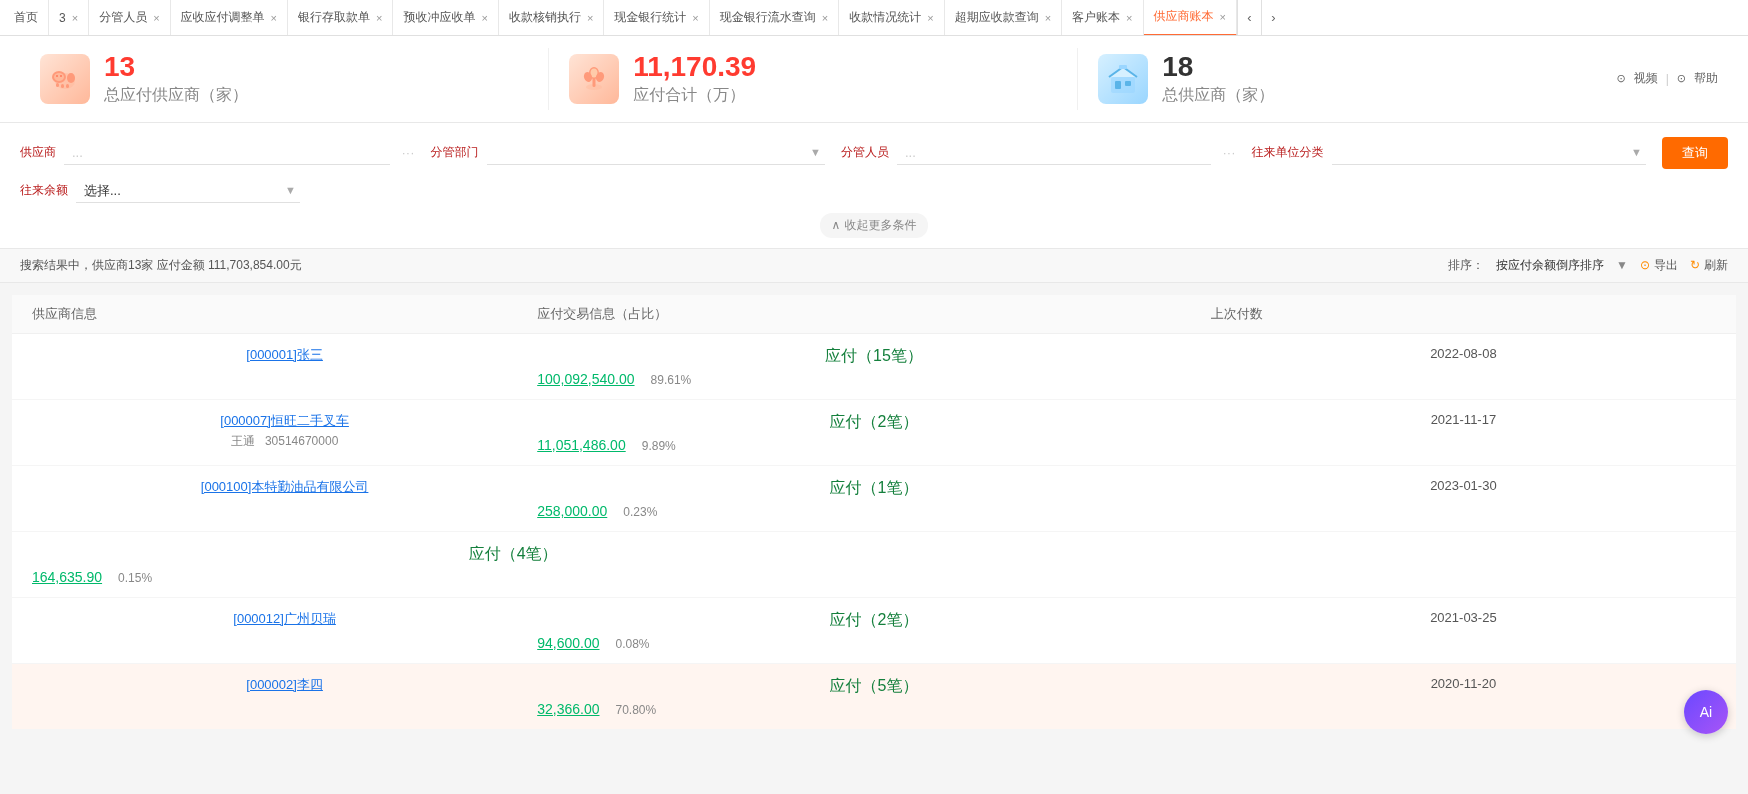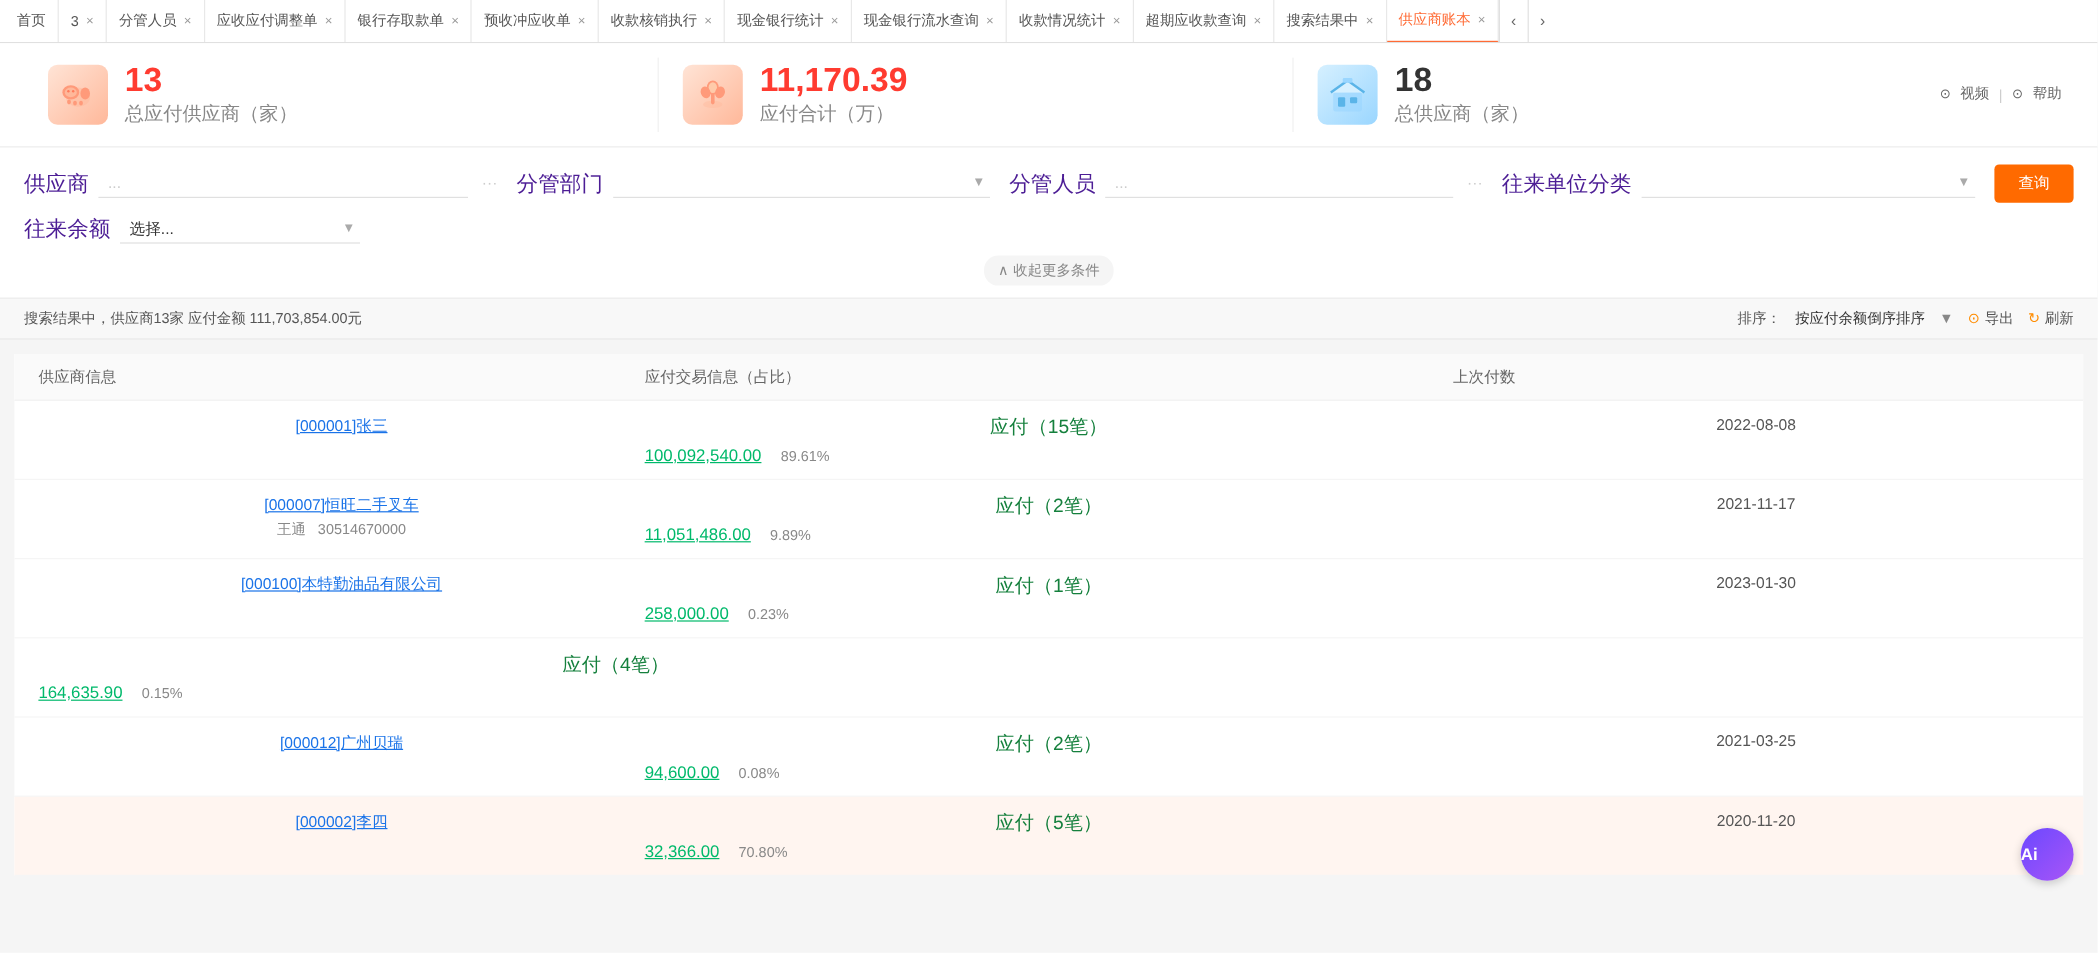--- a/index.html
+++ b/index.html
@@ -83,21 +83,21 @@
       align-items: center;
       gap: 16px;
       margin-bottom: 10px;
     }
     .filter-item {
       display: flex;
       align-items: center;
       gap: 8px;
       flex: 1;
     }
-    .filter-label { font-size: 18px; color: #4c1d95; white-space: nowrap; flex-shrink: 0; }
+    .filter-label { font-size: 12px; color: #b91c1c; white-space: nowrap; flex-shrink: 0; }
     .filter-input {
       flex: 1;
       border: none;
       border-bottom: 1px solid #e0e0e0;
       padding: 4px 8px;
       font-size: 13px;
       color: #333;
       outline: none;
       background: transparent;
       min-width: 100px;
@@ -284,21 +284,21 @@
   </div>
   <div class="nav-tab">
     <span>收款情况统计</span>
     <span class="close-icon">×</span>
   </div>
   <div class="nav-tab">
     <span>超期应收款查询</span>
     <span class="close-icon">×</span>
   </div>
   <div class="nav-tab">
-    <span>搜索结果中</span>
+    <span>客户账本</span>
     <span class="close-icon">×</span>
   </div>
   <div class="nav-tab active">
     <span>供应商账本</span>
     <span class="close-icon">×</span>
   </div>
   <div class="nav-arrow">‹</div>
   <div class="nav-arrow">›</div>
 </div>
 
@@ -532,15 +532,15 @@
         <span class="tx-amount">32,366.00</span>
         <span class="tx-percent">70.80%</span>
       </div>
     </div>
     <div class="col-lastpay">
       <span class="last-pay-date">2020-11-20</span>
     </div>
   </div>
 </div>
 
-<div style="position:fixed; bottom:60px; right:20px; width:44px; height:44px; background: linear-gradient(135deg,#6b48ff,#a855f7); border-radius:50%; display:flex; align-items:center; cursor:pointer; box-shadow:0 2px 8px rgba(0,0,0,0.2); color:#fff; font-size:14px; font-weight:bold;">
+<div style="position:fixed; bottom:60px; right:20px; width:44px; height:44px; background: linear-gradient(135deg,#6b48ff,#a855f7); border-radius:50%; display:flex; align-items:center; justify-content:center; cursor:pointer; box-shadow:0 2px 8px rgba(0,0,0,0.2); color:#fff; font-size:14px; font-weight:normal;">
   <span>Ai</span>
 </div>
 
 </body></html>

